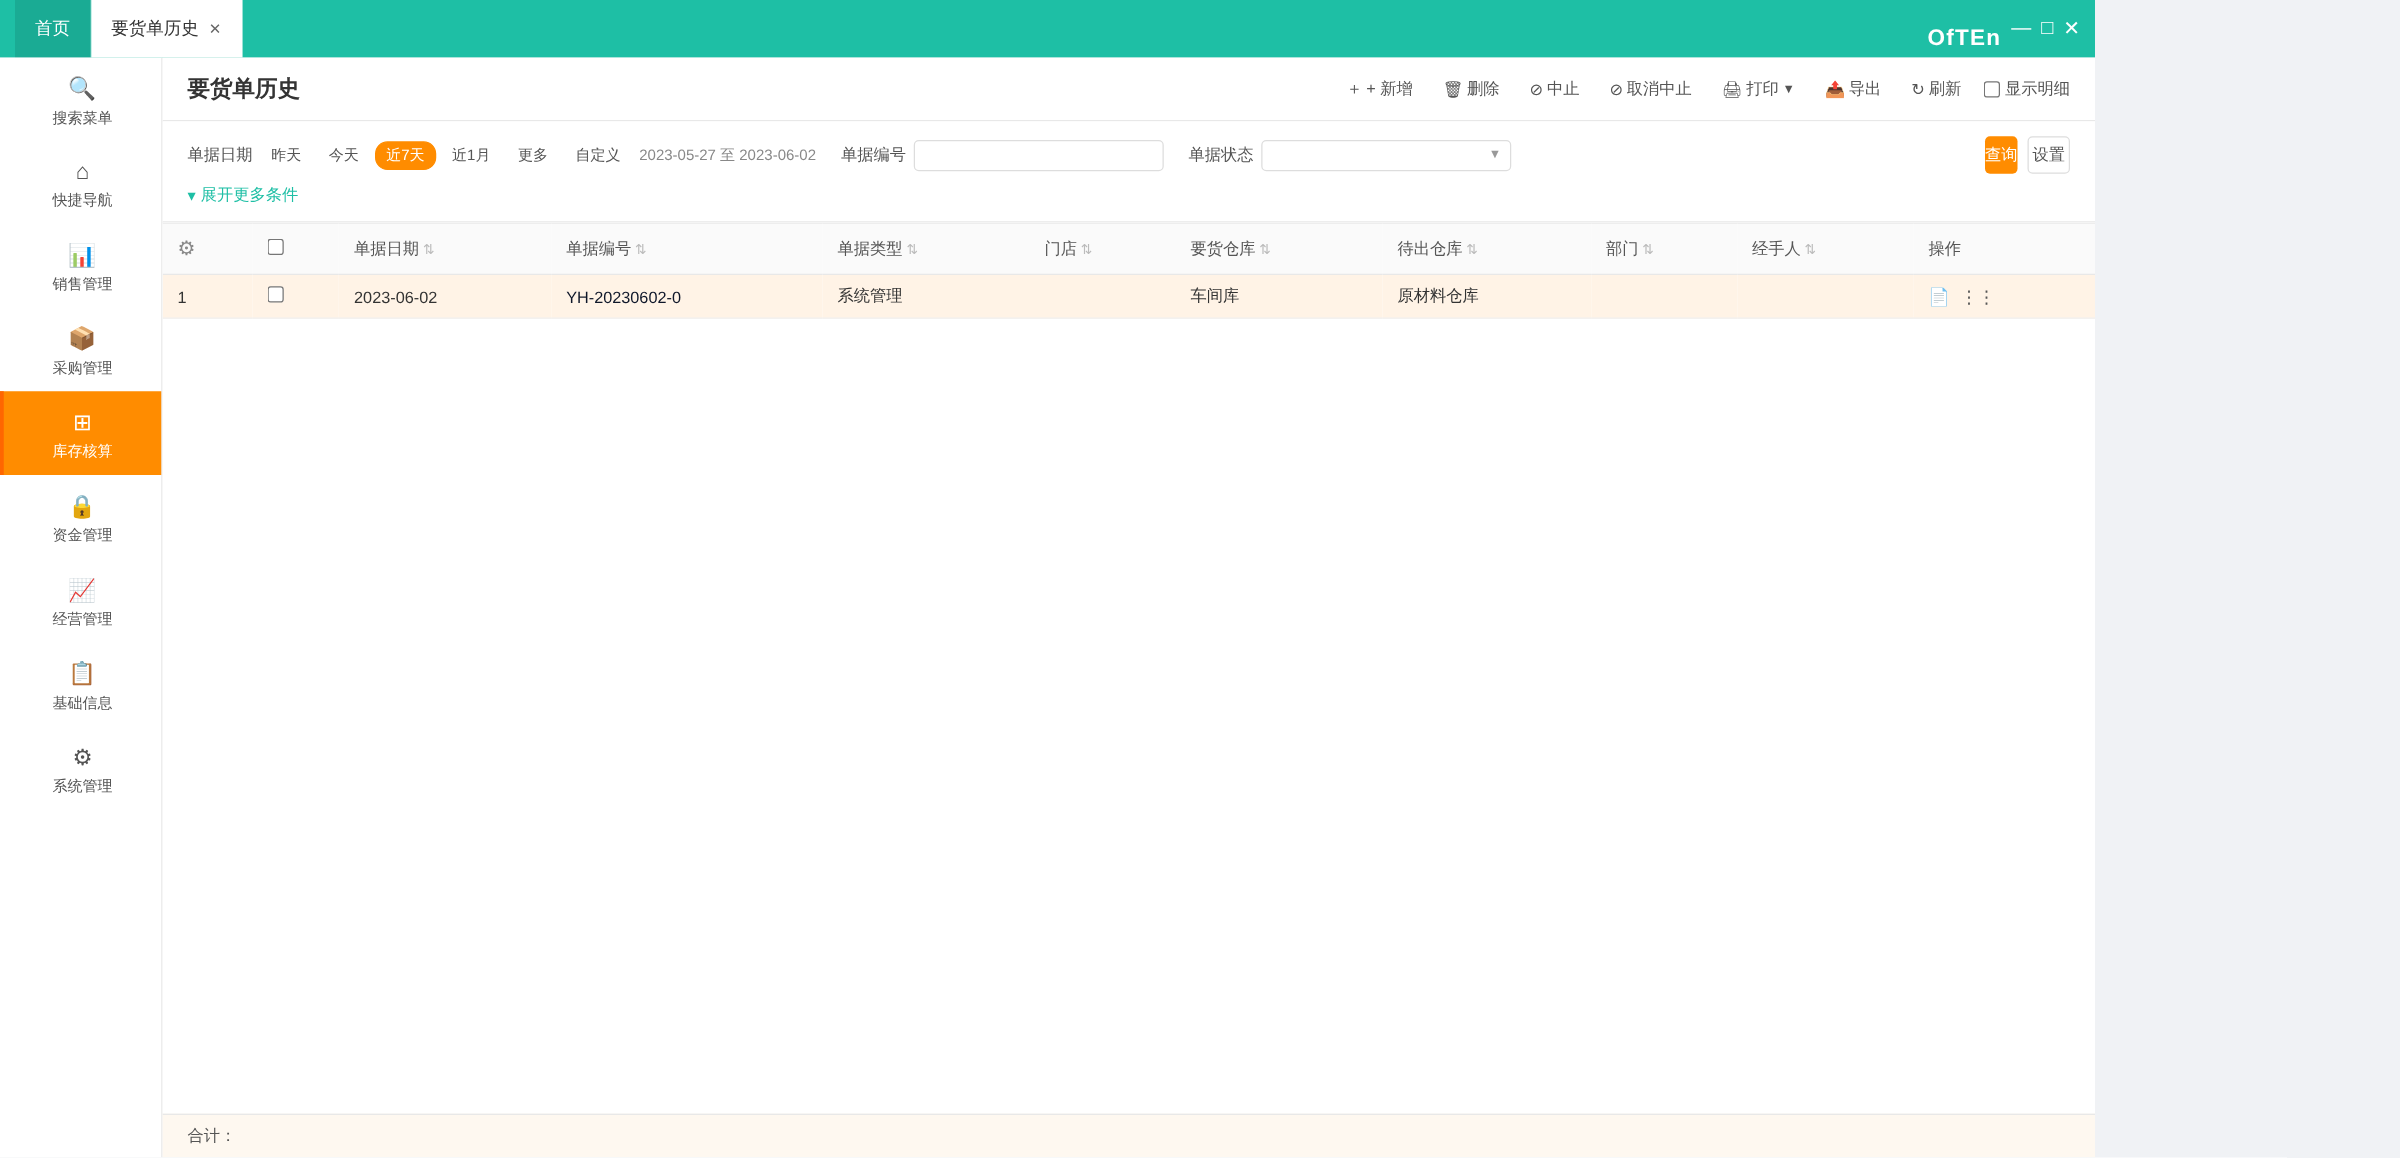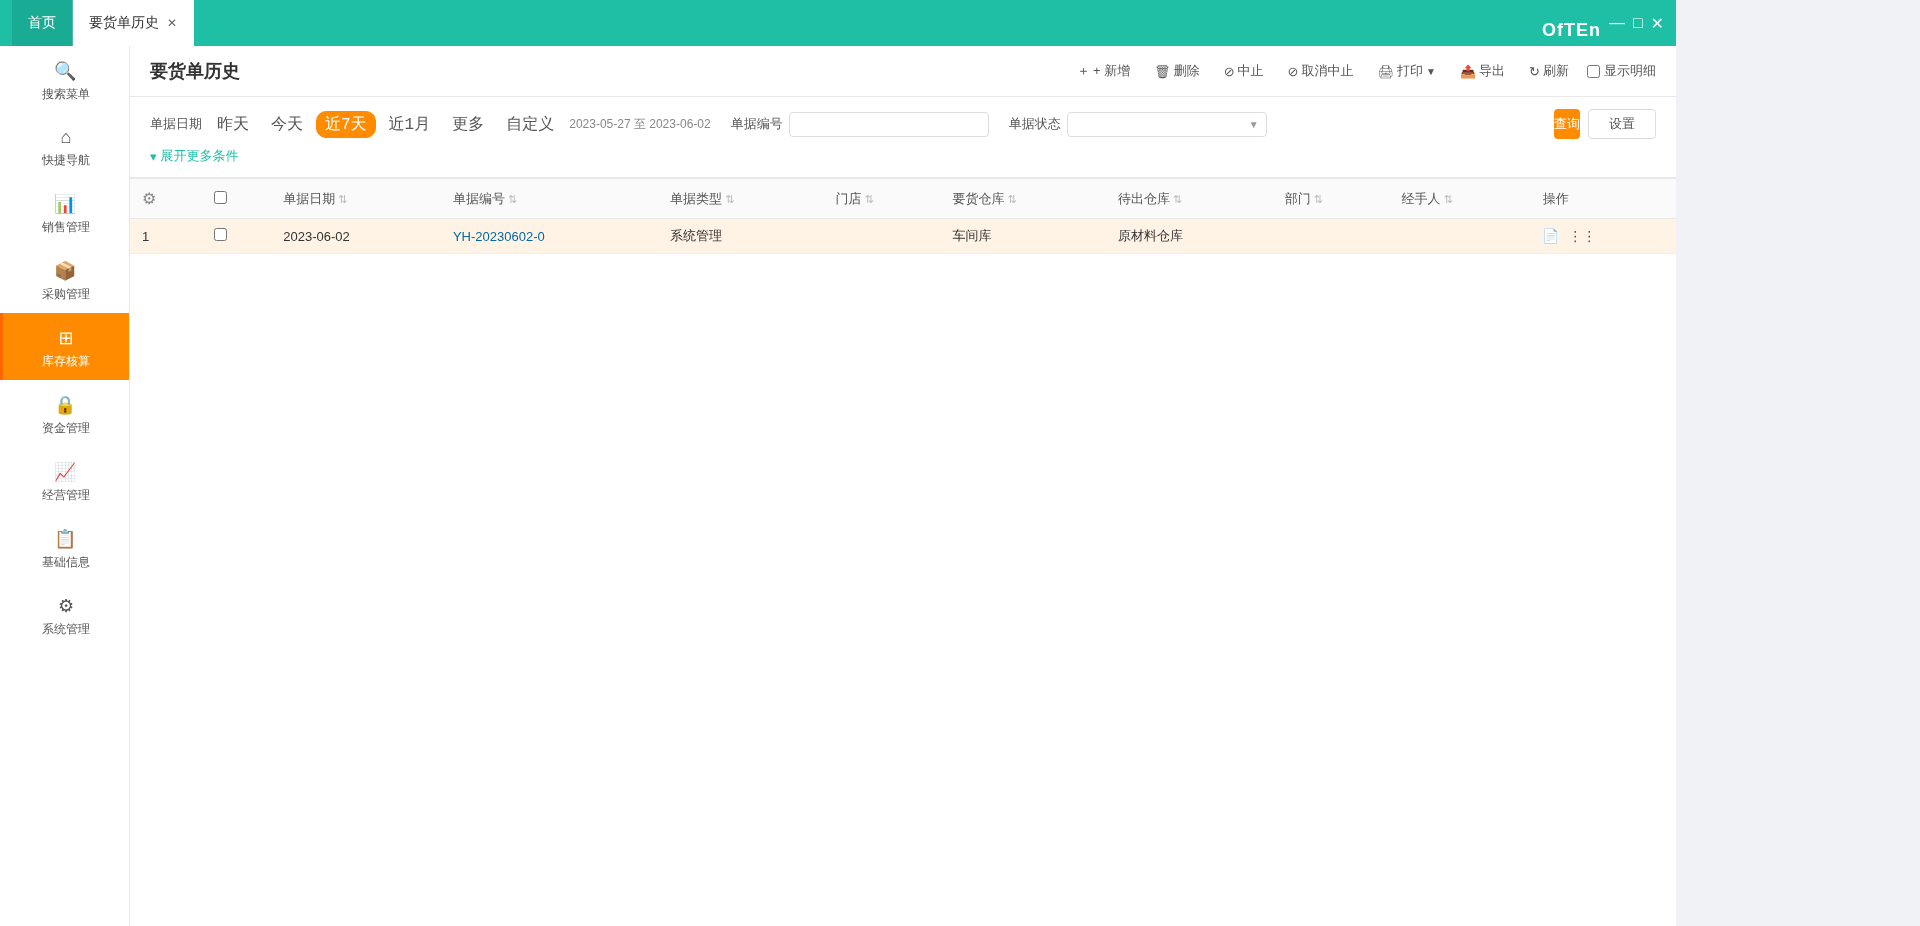--- a/index.html
+++ b/index.html
@@ -25,46 +25,46 @@
     .sidebar-item.active { background: #ff8c00; color: #fff; border-left-color: #ff6600; }
     .sidebar-item .icon { font-size: 18px; }
 
     
     .page-header { background: #fff; padding: 12px 20px; border-bottom: 1px solid #e8e8e8; display: flex; align-items: center; justify-content: space-between; flex-shrink: 0; }
     .page-title { font-size: 18px; font-weight: bold; color: #333; }
     .toolbar { display: flex; align-items: center; gap: 12px; }
     .toolbar-btn { display: flex; align-items: center; gap: 3px; cursor: pointer; color: #555; font-size: 13px; padding: 4px 6px; border-radius: 3px; }
     .toolbar-btn.delete { color: #555; }
     .btn-primary { background: #ff8c00; color: #fff; border: none; padding: 6px 0; border-radius: 4px; cursor: pointer; font-size: 13px; }
-    .btn-secondary { background: #fff; color: #555; border: 1px solid #ddd; padding: 5px 20px; border-radius: 4px; cursor: pointer; font-size: 13px; }
+    .btn-secondary { background: #fff; color: #555; border: 1px solid #ddd; padding: 5px 3px; border-radius: 4px; cursor: pointer; font-size: 13px; }
 
     
     .filter-area { background: #fff; padding: 12px 20px; border-bottom: 1px solid #e8e8e8; flex-shrink: 0; }
     .filter-row { display: flex; align-items: center; gap: 20px; flex-wrap: wrap; }
     .filter-item { display: flex; align-items: center; gap: 6px; }
     .filter-label { color: #555; font-size: 13px; white-space: nowrap; }
     .date-filters { display: flex; align-items: center; gap: 4px; }
-    .date-btn { padding: 2px 8px; border-radius: 10px; cursor: pointer; font-size: 16px; color: #555; border: 1px solid transparent; font-family: Liberation Mono, monospace; }
+    .date-btn { padding: 2px 8px; border-radius: 10px; cursor: pointer; font-size: 12px; color: #555; border: 1px solid transparent; }
     .date-btn.active { background: #ff8c00; color: #fff; border-color: #ff8c00; }
     .date-range { color: #888; font-size: 12px; }
     .filter-input { border: 1px solid #ddd; border-radius: 4px; padding: 4px 8px; font-size: 13px; width: 200px; outline: none; }
     .filter-select { border: 1px solid #ddd; border-radius: 4px; padding: 4px 8px; font-size: 13px; width: 200px; outline: none; appearance: none; background: #fff; cursor: pointer; }
     .select-wrapper { position: relative; display: inline-block; }
     .select-wrapper::after { content: "▼"; position: absolute; right: 8px; top: 50%; transform: translateY(-50%); font-size: 10px; color: #999; pointer-events: none; }
     .expand-filter { display: flex; align-items: center; gap: 4px; color: #1ebfa5; cursor: pointer; font-size: 13px; margin-top: 8px; }
 
     
     .table-container { flex: 1; overflow: auto; background: #fff; margin: 0; }
     .data-table { width: 100%; border-collapse: collapse; font-size: 13px; }
     .data-table th { background: #fafafa; border-bottom: 1px solid #e8e8e8; border-top: 1px solid #e8e8e8; padding: 10px 12px; text-align: left; color: #555; font-weight: normal; white-space: nowrap; }
     .data-table th.sortable { cursor: pointer; }
     .data-table th.sortable::after { content: " ⇅"; color: #bbb; font-size: 11px; }
     .data-table td { padding: 8px 12px; border-bottom: 1px solid #f0f0f0; color: #333; }
     .data-table tr.selected { background: #fff3e6; }
-    .row-link { color: #0369a1; cursor: pointer; text-decoration: none; }
+    .row-link { color: #0f172a; cursor: pointer; text-decoration: none; }
     .action-icons { display: flex; gap: 8px; }
     .action-icon { cursor: pointer; color: #555; font-size: 14px; }
     .checkbox { cursor: pointer; }
     .settings-icon { cursor: pointer; color: #888; font-size: 16px; }
 
     
     .table-footer { background: #fef8f0; padding: 8px 20px; border-top: 1px solid #e8e8e8; font-size: 13px; color: #555; flex-shrink: 0; }
     .pagination { background: #fff; padding: 8px 20px; border-top: 1px solid #e8e8e8; display: flex; align-items: center; justify-content: flex-end; gap: 8px; font-size: 13px; flex-shrink: 0; }
     .page-select-wrap { display: flex; align-items: center; gap: 6px; }
     .page-select { border: 1px solid #ddd; border-radius: 4px; padding: 3px 6px; font-size: 13px; }
@@ -258,16 +258,19 @@
                 <div class="action-icons">
                   <span class="action-icon">📄</span>
                   <span class="action-icon">⋮⋮</span>
                 </div>
               </td>
             </tr>
           </tbody>
         </table>
       </div>
 
+      <div class="table-footer">
+        <span>合计：</span>
+      </div>
 
     </div>
   </div>
 </div>
 
 </body></html>

